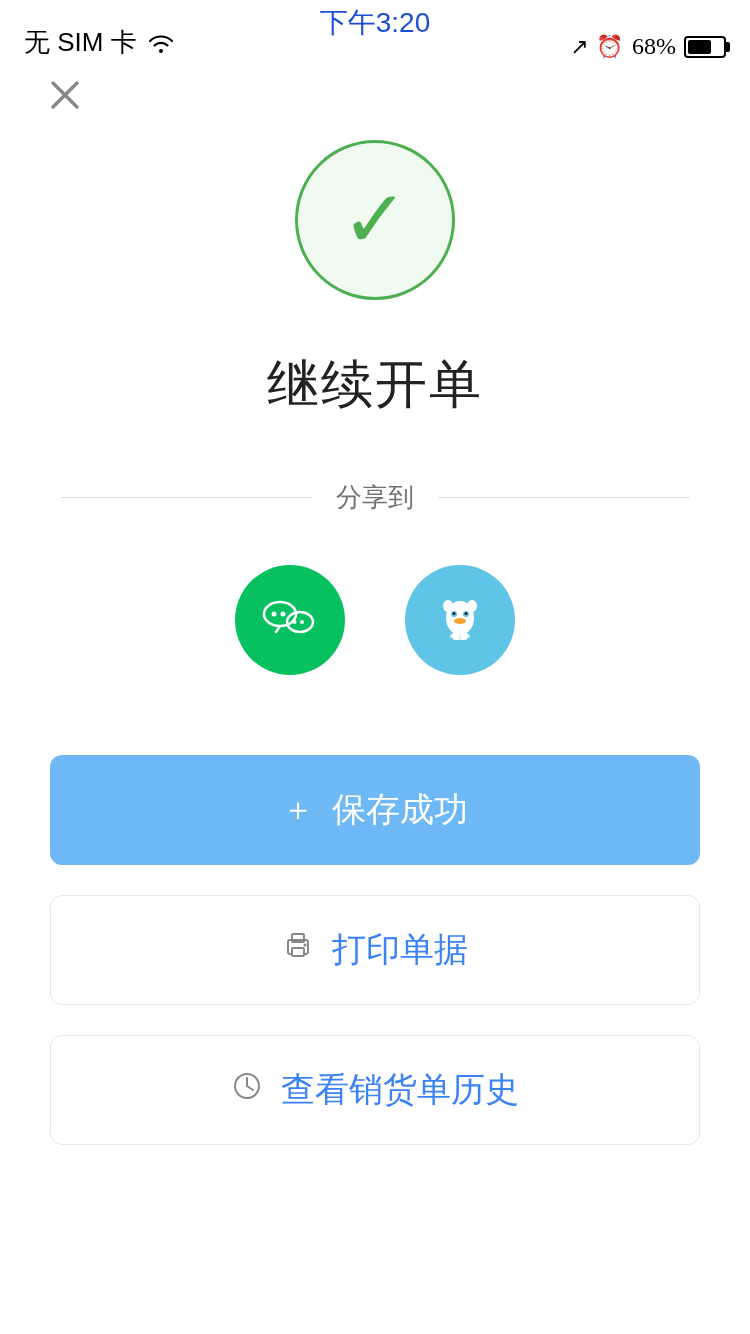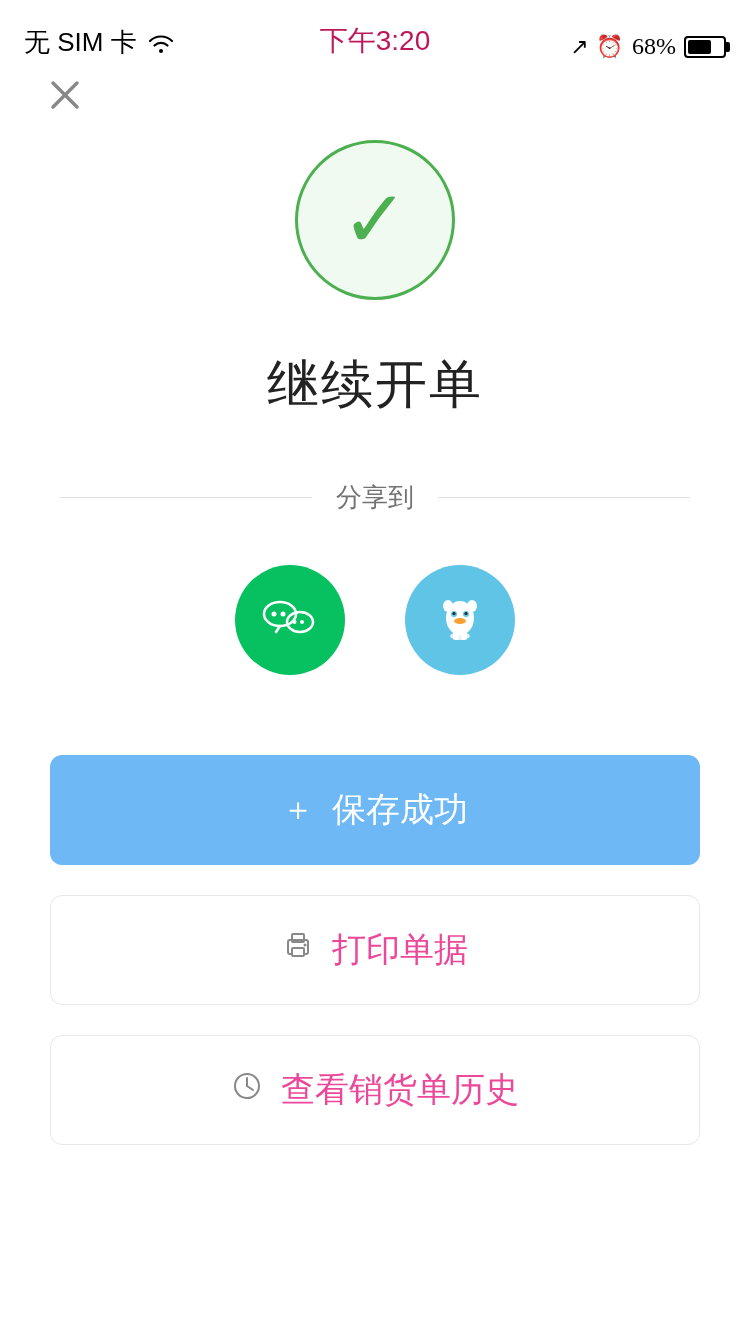--- a/index.html
+++ b/index.html
@@ -27,25 +27,25 @@
       display: flex;
       align-items: center;
       gap: 10px;
       font-size: 26px;
       color: #000;
       font-weight: 500;
     }
     .status-center {
       font-size: 28px;
       font-weight: 500;
-      color: #be185d;
+      color: #1d4ed8;
       position: absolute;
       left: 50%;
       transform: translateX(-50%);
-      top: 22px;
+      top: 4px;
     }
     .status-right {
       display: flex;
       align-items: center;
       gap: 8px;
       font-size: 24px;
       color: #000;
     }
     .wifi-icon {
       display: inline-block;
@@ -193,21 +193,21 @@
       cursor: pointer;
       border: none;
       outline: none;
     }
     .primary-btn {
       background: #6db8f5;
       color: #fff;
     }
     .secondary-btn {
       background: #fff;
-      color: #ec4899;
+      color: #3b82f6;
       border: 1px solid #e8e8e8;
     }
     .btn-icon {
       font-size: 32px;
     }
   </style>
 </head>
 <body>
 
 <div class="status-bar">

